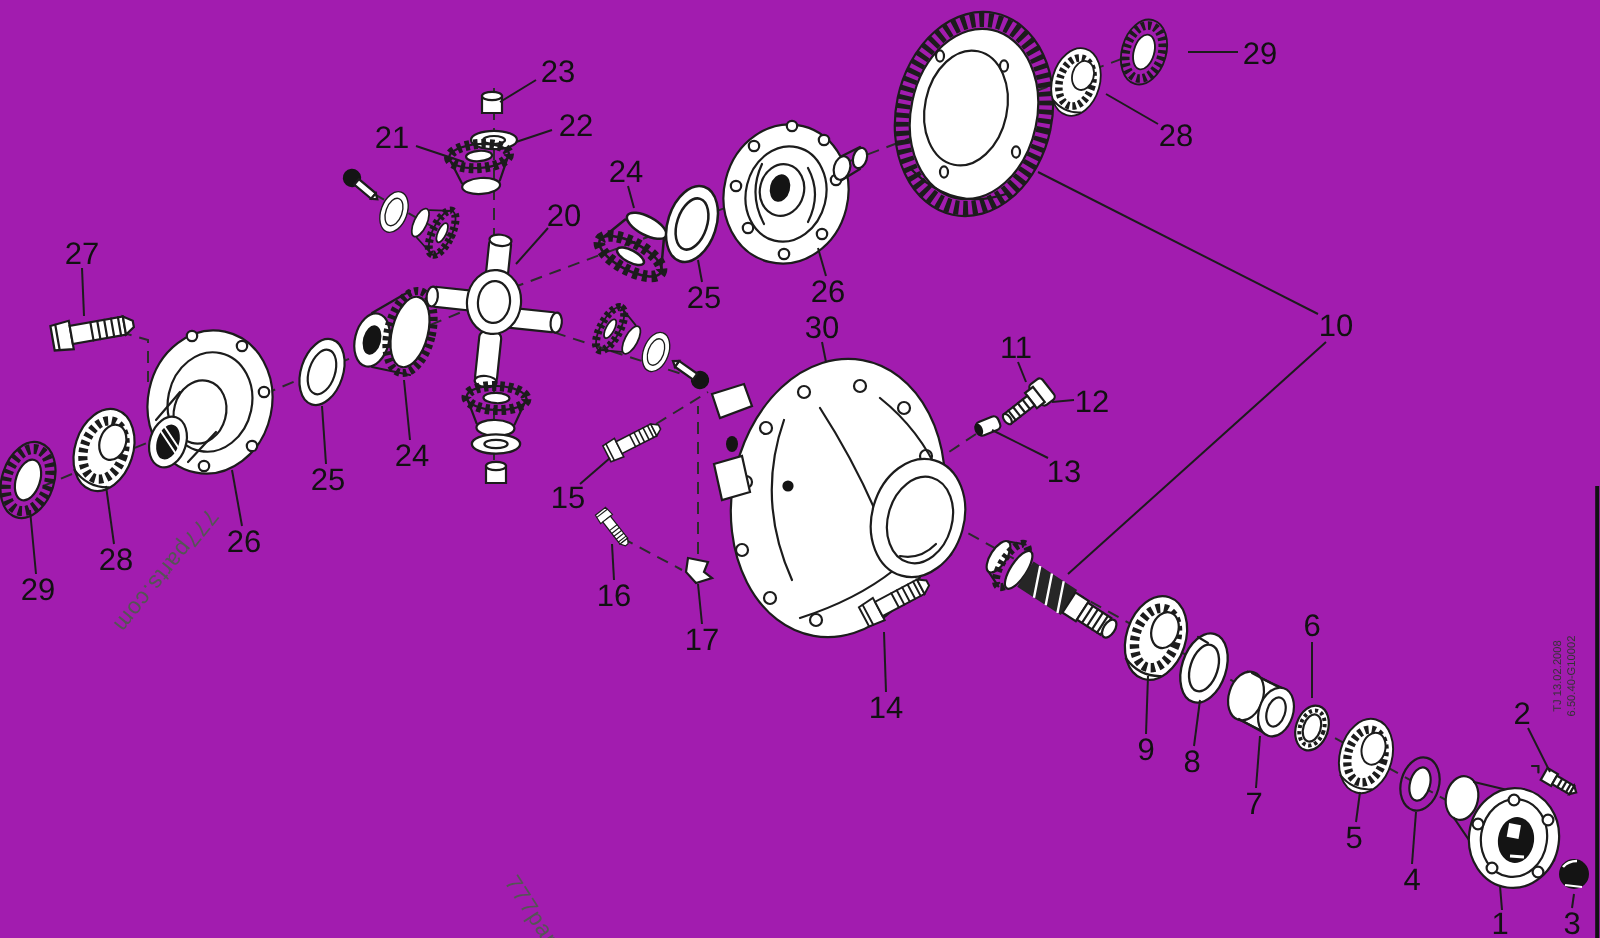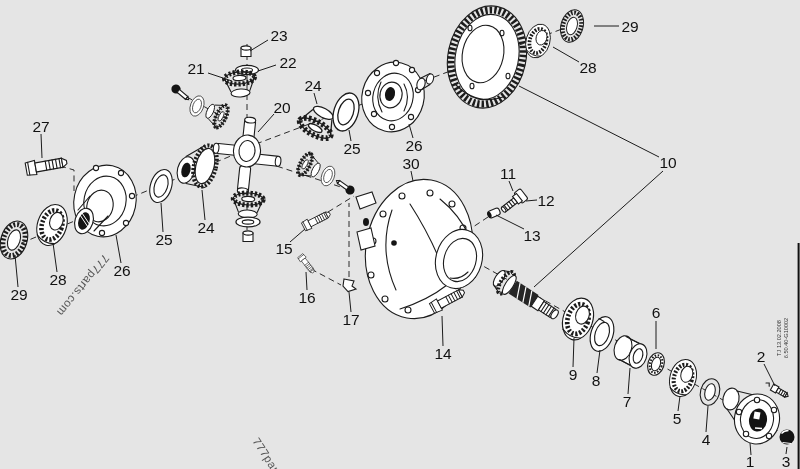--- a/index.html
+++ b/index.html
@@ -1,16 +1,16 @@
 <!DOCTYPE html>
 <html><head>
 <meta charset="utf-8">
 <style>
   html,body{margin:0;padding:0;background:#fff;}
-  #stage{position:relative;width:800px;height:469px;background:#e5e5e5;overflow:hidden;}
+  #stage{position:relative;width:800px;height:469px;background:#a21caf;overflow:hidden;}
   svg{display:block;}
   .s{stroke:#1c1c1c;stroke-width:1.1;fill:none;stroke-linecap:round;}
   .f{stroke:#1c1c1c;stroke-width:1.1;fill:#ffffff;}
   .b{fill:#141414;stroke:none;}
   .teeth{fill:none;stroke:#1c1c1c;}
   .dl{stroke:#2b2b2b;stroke-width:1;fill:none;stroke-dasharray:6 4;}
   .ld{stroke:#1c1c1c;stroke-width:1;fill:none;}
   .callout{font:15.5px "Liberation Sans", sans-serif;fill:#111;}
   .wm{font:11.5px "Liberation Sans", sans-serif;fill:#555;letter-spacing:.5px;}
   .note{font:5.6px "Liberation Sans", sans-serif;fill:#333;}

